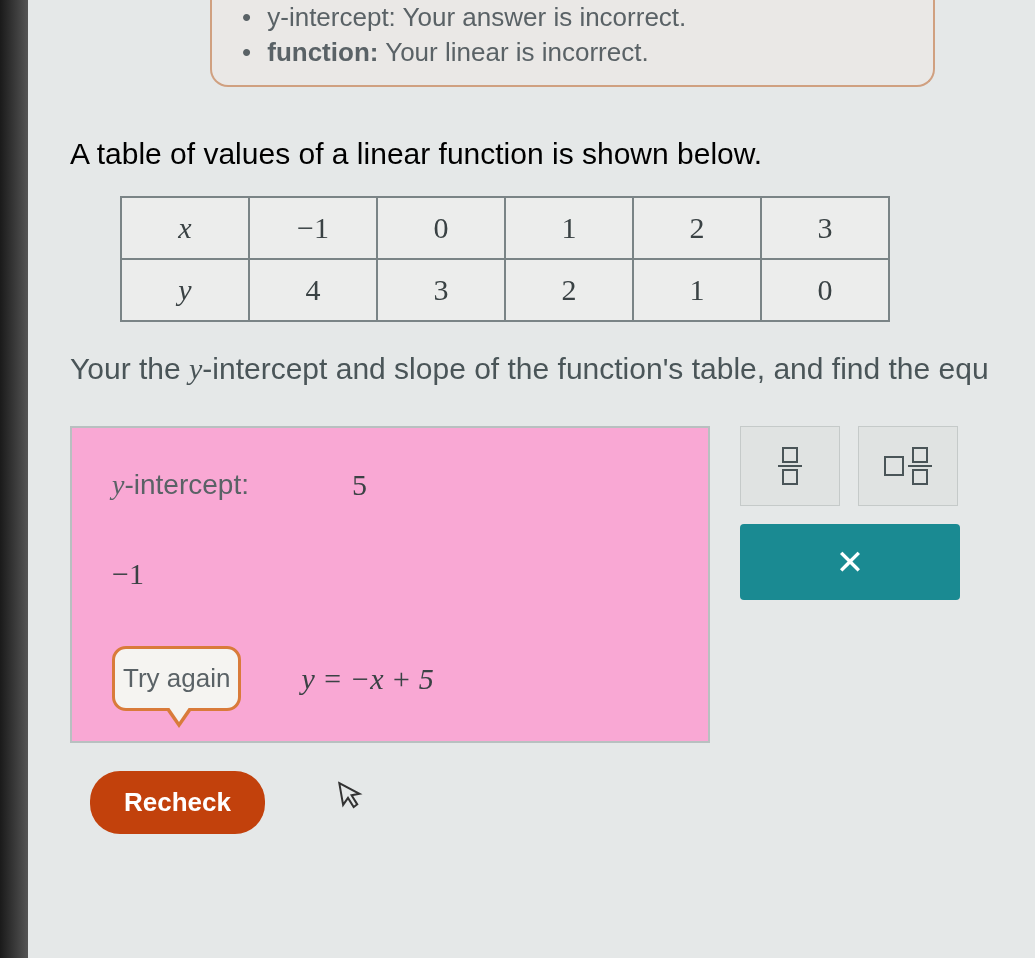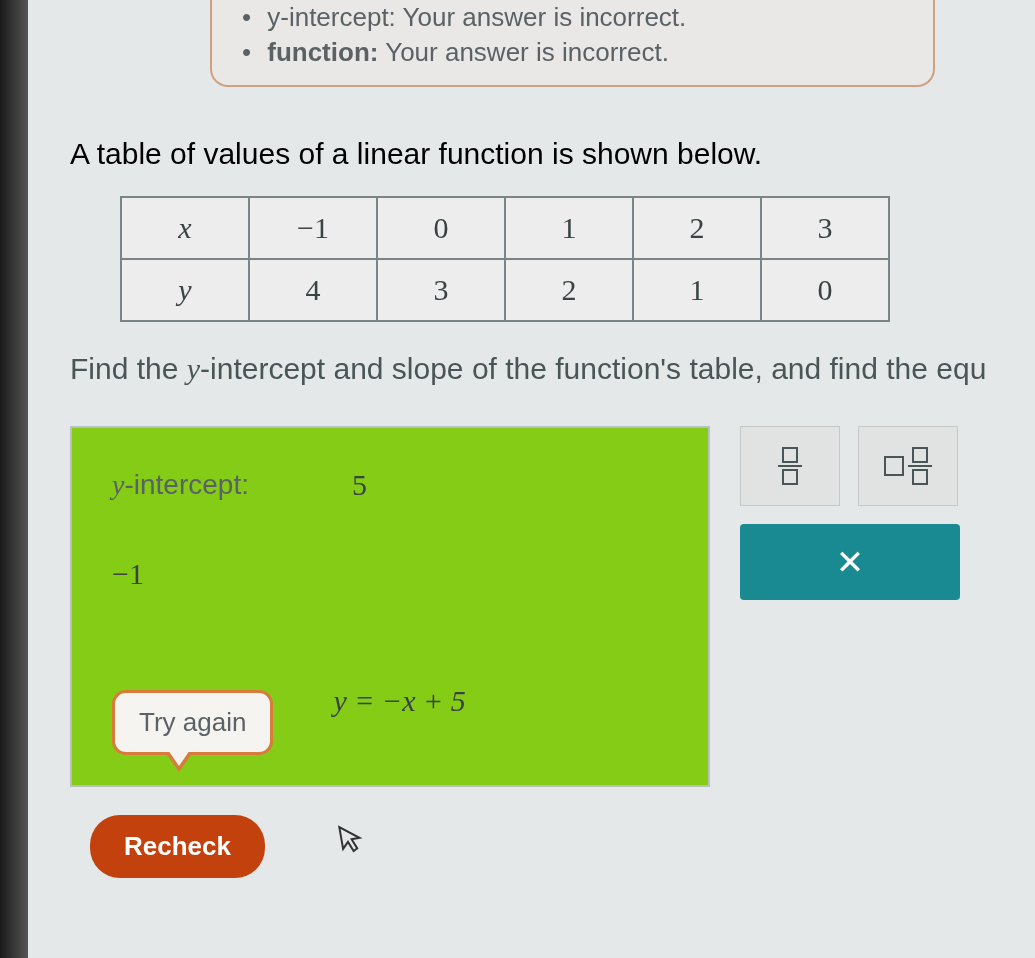--- a/index.html
+++ b/index.html
@@ -60,44 +60,43 @@
     white-space: nowrap;
   }
   .ital { font-style: italic; font-family:'Times New Roman', serif; }
   .answer-area {
     display: flex;
     gap: 30px;
     align-items: flex-start;
   }
   .answer-box {
     border: 2px solid #b8c0c0;
-    background: #84cc16;
+    background: #f9a8d4;
     width: 640px;
     padding: 40px 40px 30px 40px;
     position: relative;
   }
   .answer-row {
     display: flex;
     align-items: center;
     margin-bottom: 55px;
     font-size: 28px;
     color: #5a6266;
   }
   .answer-label { width: 240px; }
   .answer-val { font-family:'Times New Roman', serif; font-size:30px; color:#3a4244; }
   .try-again {
     display: inline-block;
     border: 3px solid #d97b3a;
     border-radius: 14px;
     background: #f5f4f1;
-    padding: 14px 24px;
+    padding: 14px 8px;
     font-size: 26px;
     color: #5a6266;
     position: relative;
-    margin-top: 44px;
   }
   .try-again::after {
     content: "";
     position: absolute;
     bottom: -20px;
     left: 50px;
     width: 0; height: 0;
     border-left: 14px solid transparent;
     border-right: 14px solid transparent;
     border-top: 20px solid #d97b3a;
@@ -183,21 +182,21 @@
 <div class="container">
 
   <div class="feedback-box">
     <div class="feedback-line">
       <span class="bullet">•</span>
       <span>y-intercept: Your answer is incorrect.</span>
     </div>
     <div class="feedback-line">
       <span class="bullet">•</span>
       <b>function:</b>
-      <span>Your answer is incorrect.</span>
+      <span>Your linear is incorrect.</span>
     </div>
   </div>
 
   <div class="prompt-text">A table of values of a linear function is shown below.</div>
 
   <table class="values-table">
     <tbody>
         <tr>
       <td class="hdr">x</td>
       <td>−1</td>
@@ -211,21 +210,21 @@
       <td>4</td>
       <td>3</td>
       <td>2</td>
       <td>1</td>
       <td>0</td>
     </tr>
   </tbody>
     </table>
 
   <div class="instruction">
-    <span>Find the </span><span class="ital">y</span><span>-intercept and slope of the function's table, and find the equ</span>
+    <span>Your the </span><span class="ital">y</span><span>-intercept and slope of the function's table, and find the equ</span>
   </div>
 
   <div class="answer-area">
     <div class="answer-box">
       <div class="answer-row">
         <span class="answer-label">
           <span class="ital">y</span><span>-intercept:</span>
         </span>
         <span class="answer-val">5</span>
       </div>

